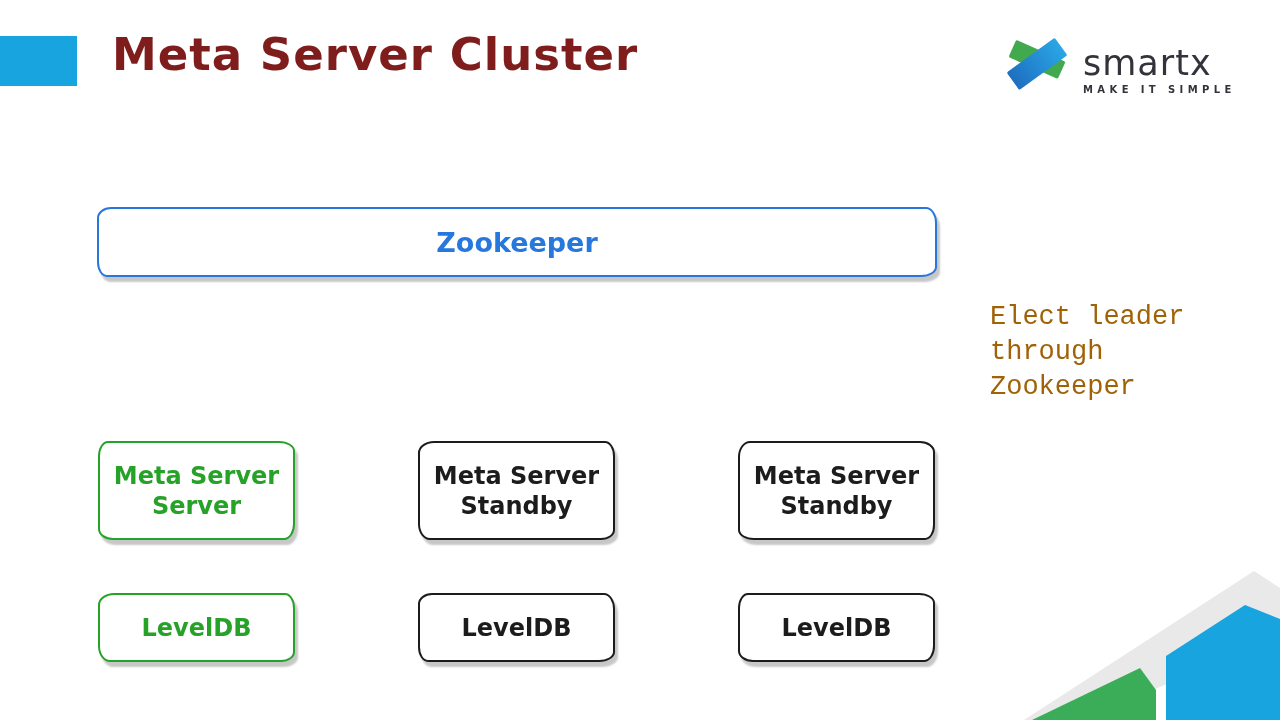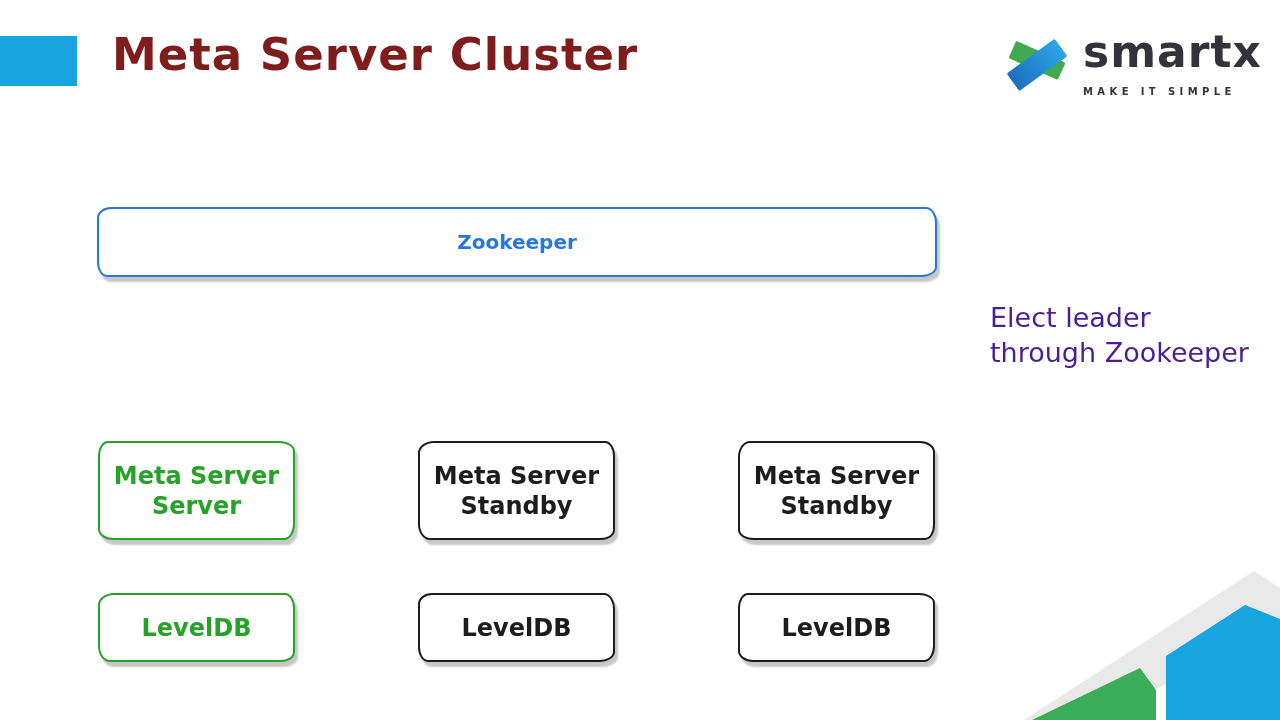--- a/index.html
+++ b/index.html
@@ -15,54 +15,54 @@
   .title{
     position:absolute;left:112px;top:28px;margin:0;
     font-size:45px;font-weight:bold;letter-spacing:1px;color:#7f1d1d;
   }
   .logo{
     position:absolute;left:1001px;top:30px;display:flex;align-items:center;gap:10px;
   }
   .logo-mark{width:72px;height:58px;display:block;}
   .logo-text{display:flex;flex-direction:column;line-height:1;}
   .brand{
-    font-size:44px;font-weight:bold;color:var(--brand-dark);letter-spacing:1px;
+    font-size:35px;font-weight:normal;color:var(--brand-dark);letter-spacing:1px;margin-top:16px;
   }
   .tagline{
-    margin-top:13px;font-size:10px;font-weight:bold;color:var(--brand-dark);
+    margin-top:4px;font-size:10px;font-weight:bold;color:var(--brand-dark);
     letter-spacing:4.4px;
   }
   
   .box{
     position:absolute;background:#ffffff;border:2.5px solid;
     display:flex;flex-direction:column;align-items:center;justify-content:center;
     text-align:center;font-weight:bold;
     box-shadow:3px 5px 2px rgba(0,0,0,0.22);
   }
   .r1{border-radius:14px 11px 16px 10px / 11px 16px 10px 15px;}
   .r2{border-radius:10px 16px 11px 15px / 15px 10px 16px 11px;}
   .r3{border-radius:16px 10px 14px 12px / 12px 15px 10px 16px;}
   .r4{border-radius:12px 15px 10px 16px / 16px 11px 15px 10px;}
   .zookeeper{
     left:97px;top:207px;width:836px;height:66px;
     border-color:var(--zookeeper-blue);color:var(--zookeeper-blue);
-    font-size:20px;
+    font-size:27px;
     justify-content:center;
   }
   .leader{border-color:var(--leader-green);color:var(--leader-green);}
   .standby{border-color:var(--standby-black);color:var(--standby-black);}
   .row-servers{top:441px;width:193px;height:95px;font-size:24px;line-height:30px;}
   .row-db{top:593px;width:193px;height:65px;font-size:24px;}
   .col1{left:98px;}
   .col2{left:418px;}
   .col3{left:738px;}
   
   .annotation{
     position:absolute;left:990px;top:300px;width:262px;
-    font-size:27px;line-height:35px;color:#4c1d95;
+    font-size:27px;line-height:35px;color:#a16207;font-family:Liberation Mono, monospace;
   }
   
   .deco{position:absolute;left:0;top:0;width:1280px;height:720px;pointer-events:none;}
 </style>
 </head>
 <body>
 
 <div class="slide">
 
   <div class="accent-bar"></div>

